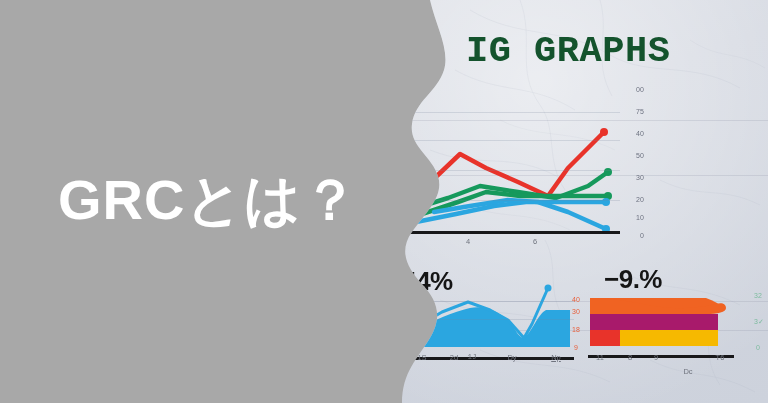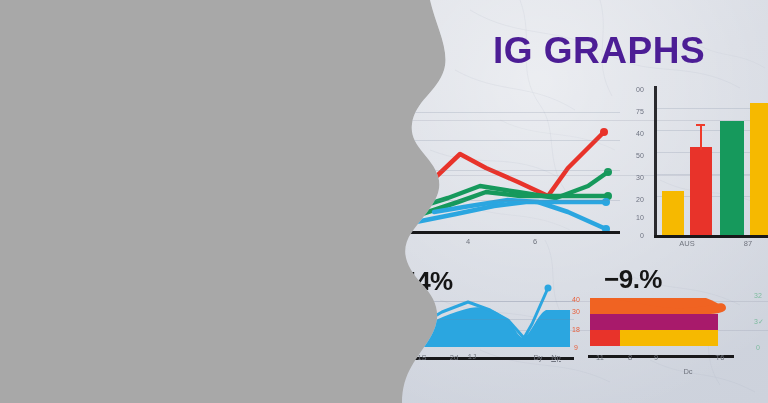--- a/index.html
+++ b/index.html
@@ -21,24 +21,24 @@
     position:absolute;inset:0;
     background:
       radial-gradient(circle at 70% 20%, rgba(255,255,255,.55), rgba(255,255,255,0) 55%),
       linear-gradient(160deg,#dde0e7 0%,#d3d7e0 45%,#cdd2dc 100%);
   }
   .paper-fibers{position:absolute;inset:0;opacity:.55;}
   .hrule{position:absolute;left:0;right:0;height:1px;background:rgba(120,130,150,.18);}
 
   
   .headline{
-    position:absolute;left:493px;top:30px;
+    position:absolute;left:466px;top:30px;
     font-size:37px;font-weight:900;letter-spacing:.5px;
-    color:#4c1d95;white-space:nowrap;
-    font-family:Liberation Sans, sans-serif;
+    color:#14532d;white-space:nowrap;
+    font-family:Liberation Mono, monospace;
   }
 
   
   .grc-title{
     position:absolute;left:58px;top:163px;
     font-size:56px;font-weight:700;color:#ffffff;
     letter-spacing:1px;white-space:nowrap;
     font-family:"Liberation Sans",sans-serif;
   }
 
@@ -60,20 +60,21 @@
   .whisker-cap{position:absolute;height:2px;width:9px;background:#ef3b2b;}
 
   .band{position:absolute;}
   svg{display:block;overflow:visible;}
 </style>
 </head>
 <body>
 
 <div class="stage">
 
+  <div class="grc-title">GRCとは？</div>
 
   <div class="paper-clip">
     <div class="paper-bg"></div>
 
     <svg class="paper-fibers" width="768" height="403" viewBox="0 0 768 403">
       <g stroke="#9aa3b5" stroke-width="0.6" fill="none" opacity="0.35">
         <path d="M470 10 C520 40 560 25 610 55 C650 78 690 60 740 88"></path>
         <path d="M455 70 C500 95 530 82 575 110"></path>
         <path d="M520 0 C535 40 515 70 540 105 C558 130 545 160 565 190"></path>
         <path d="M600 0 C610 35 592 60 612 96"></path>
@@ -133,40 +134,20 @@
 
       <div class="tick" style="left:0px;top:0px;">00</div>
       <div class="tick" style="left:0px;top:22px;">75</div>
       <div class="tick" style="left:0px;top:44px;">40</div>
       <div class="tick" style="left:0px;top:66px;">50</div>
       <div class="tick" style="left:0px;top:88px;">30</div>
       <div class="tick" style="left:0px;top:110px;">20</div>
       <div class="tick" style="left:0px;top:128px;">10</div>
       <div class="tick" style="left:4px;top:146px;">0</div>
 
-      <div style="position:absolute;left:18px;top:0;right:0;bottom:0;">
-        <div class="gridline" style="top:22px;"></div>
-        <div class="gridline" style="top:44px;"></div>
-        <div class="gridline" style="top:66px;"></div>
-        <div class="gridline" style="top:88px;"></div>
-        <div class="gridline" style="top:110px;"></div>
-
-        <div class="axis-y"></div>
-        <div class="axis-x"></div>
-
-        <div class="bar" style="left:8px;width:22px;height:44px;background:#f6b900;"></div>
-        <div class="bar" style="left:36px;width:22px;height:88px;background:#e8332a;"></div>
-        <div class="whisker" style="left:46px;bottom:88px;height:24px;"></div>
-        <div class="whisker-cap" style="left:42px;bottom:112px;"></div>
-        <div class="bar" style="left:66px;width:24px;height:114px;background:#16995c;"></div>
-        <div class="bar" style="left:96px;width:26px;height:132px;background:#f6b900;"></div>
-
-        <div class="xlab" style="left:33px;top:154px;">AUS</div>
-        <div class="xlab" style="left:94px;top:154px;">87</div>
-      </div>
     </div>
 
     <div class="chart" style="left:398px;top:268px;width:176px;height:92px;">
       <div class="bigpct" style="left:10px;top:-2px;">!4%</div>
 
       <div class="tick tick-b" style="left:-1px;top:30px;">18</div>
       <div class="tick tick-b" style="left:-1px;top:48px;">10</div>
       <div class="tick tick-b" style="left:2px;top:74px;">0</div>
 
       <div style="position:absolute;left:14px;top:0;right:0;bottom:0;">
@@ -176,21 +157,21 @@
         <svg width="162" height="82" viewBox="0 0 162 82">
           <path fill="#2ba6e0" d="M6,60 C24,52 40,44 58,40 C74,37 86,44 96,52 C102,58 106,70 112,70 C120,64 126,46 134,42 L158,42 L158,79 L6,79 Z"></path>
           <polyline fill="none" stroke="#2ba6e0" stroke-width="3" stroke-linecap="round" stroke-linejoin="round" points="6,58 30,44 56,34 78,42 96,52 112,70 120,56 136,20"></polyline>
           <circle cx="136" cy="20" r="3.5" fill="#2ba6e0"></circle>
         </svg>
 
         <div class="axis-x"></div>
         <div class="xlab" style="left:10px;top:86px;">1S</div>
         <div class="xlab" style="left:42px;top:86px;">2d</div>
         <div class="xlab" style="left:60px;top:86px;font-family:Liberation Mono, monospace;">1J</div>
-        <div class="xlab" style="left:126px;top:86px;">Dy</div>
+        <div class="xlab" style="left:100px;top:86px;">Dy</div>
         <div class="xlab" style="left:144px;top:86px;text-decoration:underline;">Np</div>
       </div>
     </div>
 
     <div class="chart" style="left:572px;top:268px;width:196px;height:92px;">
       <div class="bigpct" style="left:32px;top:-4px;">−9.%</div>
 
       <div class="tick tick-o" style="left:0px;top:28px;">40</div>
       <div class="tick tick-o" style="left:0px;top:40px;">30</div>
       <div class="tick tick-o" style="left:0px;top:58px;">18</div>

